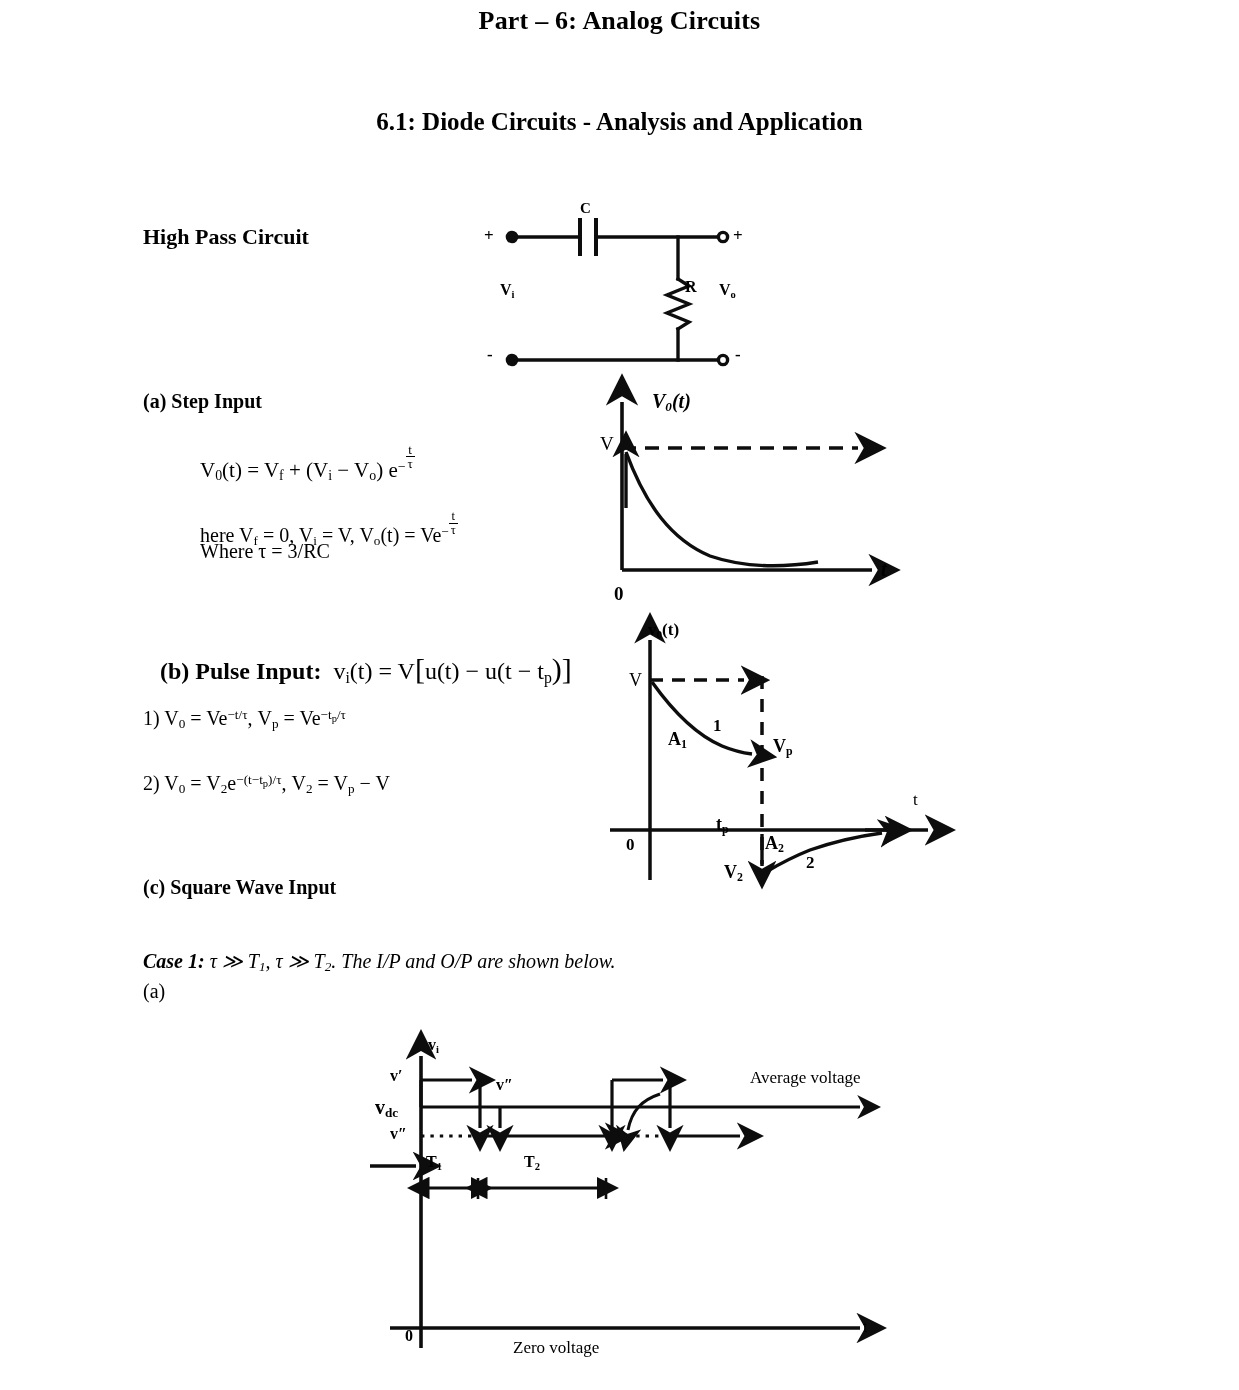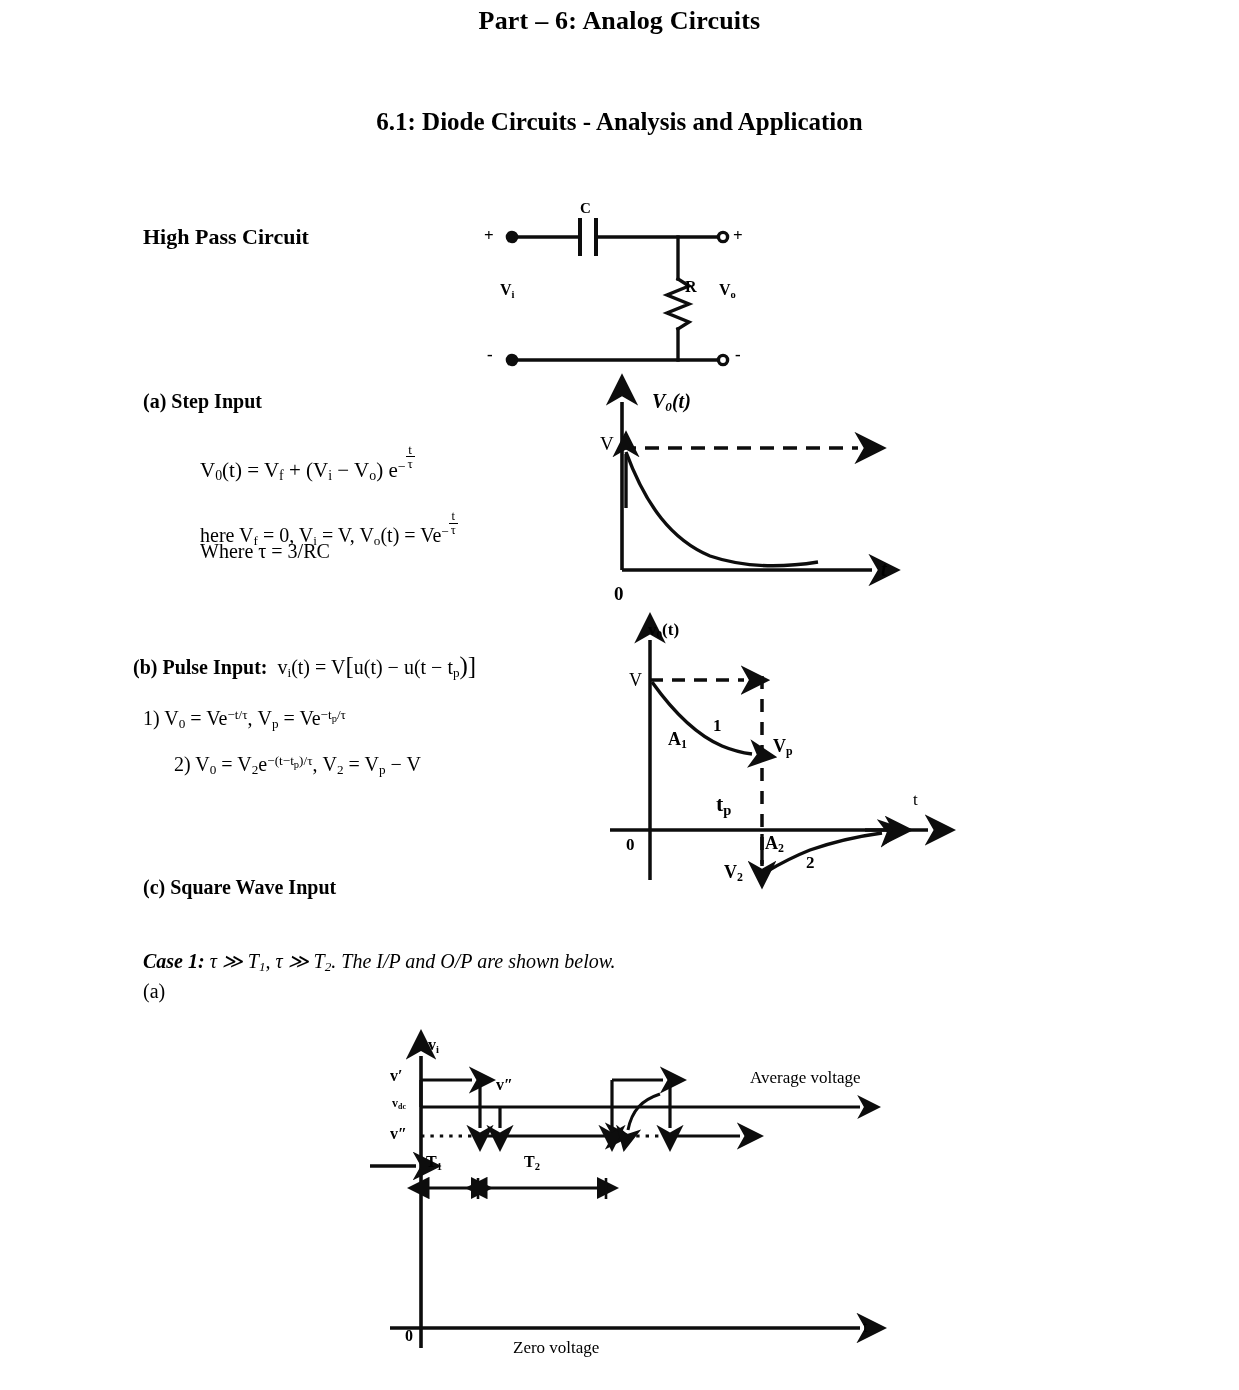--- a/index.html
+++ b/index.html
@@ -112,29 +112,29 @@
 
       <path d="M26 64 C 46 118, 72 152, 110 168 C 145 180, 180 180, 218 174" stroke-width="3.4"></path>
     </g>
   </svg>
 </div>
 <div class="abs lbl" style="left:652px;top:390px;font-size:20px;font-style:italic;"><b>V</b><b><sub>0</sub></b><b>(t)</b></div>
 <div class="abs" style="left:600px;top:433px;font-size:19px;">V</div>
 <div class="abs bold" style="left:614px;top:583px;font-size:19px;">0</div>
 <div class="abs" style="left:881px;top:558px;font-size:20px;font-style:italic;font-weight:bold;">t</div>
 
-<div class="abs mth" style="left:133px;top:652px;font-size:20px;">
+<div class="abs mth" style="left:160px;top:652px;font-size:24px;">
   <b>(b) Pulse Input:</b><span>&nbsp;&nbsp;</span><span>v</span><sub>i</sub><span>(t) = V</span><span style="font-size:1.25em;">[</span><span>u(t) − u(t − t</span><sub>p</sub><span style="font-size:1.25em;">)]</span>
 </div>
 
 <div class="abs mth" style="left:143px;top:707px;font-size:20px;">
   <span>1) V</span><sub>0</sub><span> = </span><span>Ve</span><sup>−t/τ</sup><span>, V</span><sub>p</sub><span> = Ve</span><sup><span>−t</span><sub style="font-size:.8em;">p</sub><span>/τ</span></sup>
 </div>
 
-<div class="abs mth" style="left:143px;top:753px;font-size:20px;margin-left:31px;">
+<div class="abs mth" style="left:143px;top:772px;font-size:20px;">
   <span>2)  V</span><sub>0</sub><span> = V</span><sub>2</sub><span>e</span><sup><span>−(t−t</span><sub style="font-size:.8em;">p</sub><span>)/τ</span></sup><span>, V</span><sub>2</sub><span> = V</span><sub>p</sub><span> − V</span>
 </div>
 
 <div class="abs" style="left:610px;top:618px;">
   <svg width="340" height="265" viewBox="0 0 340 265">
     <defs>
       <marker id="ah2" markerWidth="9" markerHeight="9" refX="1" refY="4.5" orient="auto">
         <path d="M0,0 L9,4.5 L0,9 L2.6,4.5 Z" fill="#0d0d0d"></path>
       </marker>
       <marker id="ah3" markerWidth="8.5" markerHeight="8.5" refX="1" refY="4.25" orient="auto">
@@ -160,21 +160,21 @@
       <line x1="255" y1="212" x2="278" y2="212" stroke-width="3.4" marker-end="url(#ah3)"></line>
     </g>
   </svg>
 </div>
 <div class="abs lbl" style="left:648px;top:620px;font-size:17px;"><span>v</span><sub>0</sub><span>(t)</span></div>
 <div class="abs" style="left:629px;top:670px;font-size:18px;">V</div>
 <div class="abs bold" style="left:626px;top:835px;font-size:17px;">0</div>
 <div class="abs lbl" style="left:668px;top:729px;font-size:18px;"><span>A</span><sub>1</sub></div>
 <div class="abs bold" style="left:713px;top:716px;font-size:17px;">1</div>
 <div class="abs lbl" style="left:773px;top:736px;font-size:18px;"><span>V</span><sub>p</sub></div>
-<div class="abs lbl" style="left:716px;top:791px;font-size:22px;text-align:right;"><span>t</span><sub>p</sub></div>
+<div class="abs lbl" style="left:716px;top:814px;font-size:18px;text-align:right;"><span>t</span><sub>p</sub></div>
 <div class="abs lbl" style="left:765px;top:833px;font-size:18px;"><span>A</span><sub>2</sub></div>
 <div class="abs bold" style="left:806px;top:853px;font-size:17px;">2</div>
 <div class="abs lbl" style="left:724px;top:862px;font-size:18px;"><span>V</span><sub>2</sub></div>
 <div class="abs" style="left:913px;top:790px;font-size:17px;">t</div>
 
 <div class="abs hdg" style="left:143px;top:876px;font-size:20px;">(c) Square Wave Input</div>
 
 <div class="abs mth" style="left:143px;top:949px;font-size:20px;font-style:italic;">
   <b>Case 1:</b><span> τ ≫  T</span><sub>1</sub><span>, τ ≫  T</span><sub>2</sub><span>.  The I/P and O/P are shown below.</span>
 </div>
@@ -228,21 +228,21 @@
       <line x1="118" y1="142" x2="118" y2="163" stroke-width="2.6"></line>
 
       <line x1="126" y1="152" x2="238" y2="152" stroke-width="3" marker-start="url(#ah5s)" marker-end="url(#ah5)"></line>
       <line x1="246" y1="142" x2="246" y2="163" stroke-width="2.6"></line>
     </g>
   </svg>
 </div>
 
 <div class="abs lbl" style="left:428px;top:1036px;font-size:16px;"><span>v</span><sub>i</sub></div>
 <div class="abs lbl" style="left:390px;top:1067px;font-size:16px;">v′</div>
-<div class="abs lbl" style="left:392px;top:1096px;font-size:12px;"><span>v</span><sub>dc</sub></div>
+<div class="abs lbl" style="left:375px;top:1096px;font-size:20px;"><span>v</span><sub>dc</sub></div>
 <div class="abs lbl" style="left:390px;top:1125px;font-size:16px;">v″</div>
 <div class="abs lbl" style="left:496px;top:1076px;font-size:16px;">v″</div>
 <div class="abs lbl" style="left:426px;top:1153px;font-size:16px;"><span>T</span><sub>1</sub></div>
 <div class="abs lbl" style="left:524px;top:1153px;font-size:16px;"><span>T</span><sub>2</sub></div>
 <div class="abs txt" style="left:750px;top:1068px;font-size:17px;">Average voltage</div>
 <div class="abs txt" style="left:513px;top:1296px;font-size:17px;margin-top:42px;">Zero voltage</div>
 <div class="abs bold" style="left:405px;top:1327px;font-size:16px;">0</div>
 <div class="abs" style="left:863px;top:1318px;font-size:16px;">t</div>
 
 </body></html>

